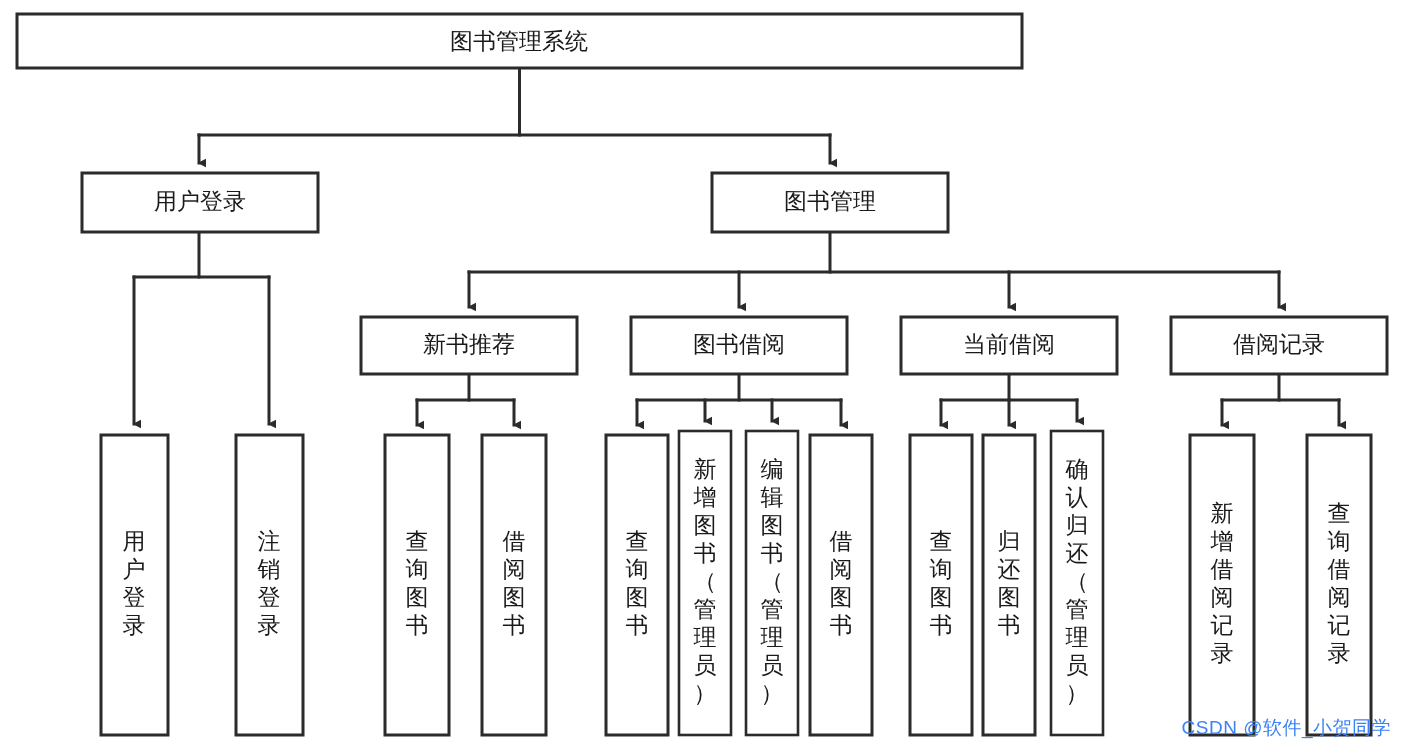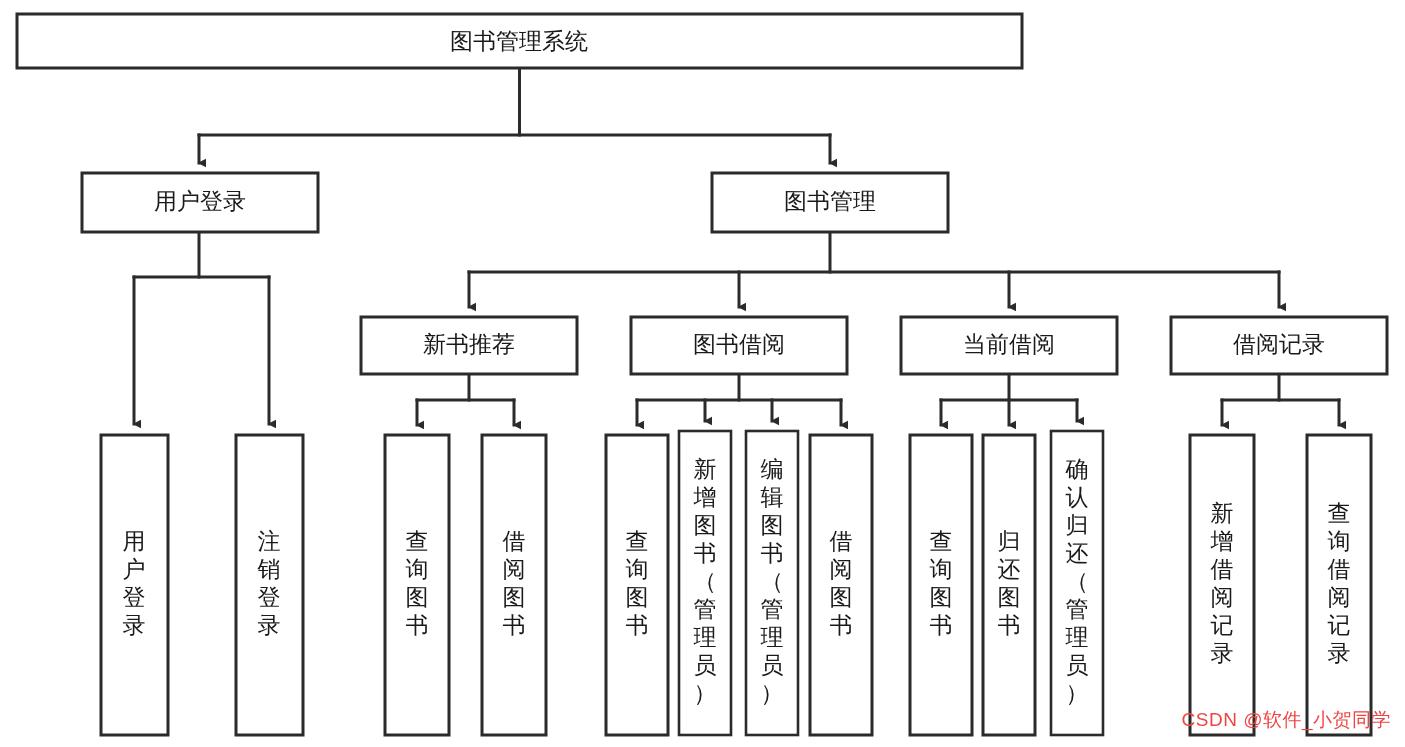--- a/index.html
+++ b/index.html
@@ -51,24 +51,24 @@
   }
   .node-label-v {
     font-family: "Liberation Sans", "DejaVu Sans", sans-serif;
     font-size: 23px;
     fill: #1a1a1a;
     text-anchor: middle;
   }
   .watermark {
     position: absolute;
     right: 14px;
-    bottom: 14px;
+    bottom: 6px;
     font-family: "Liberation Sans", "DejaVu Sans", sans-serif;
     font-size: 19px;
-    color: #ef4444;
+    color: #3b82f6;
     letter-spacing: 0.5px;
     white-space: nowrap;
     user-select: none;
   }
 </style>
 </head>
 <body>
 
 <div id="diagram-root">
 

